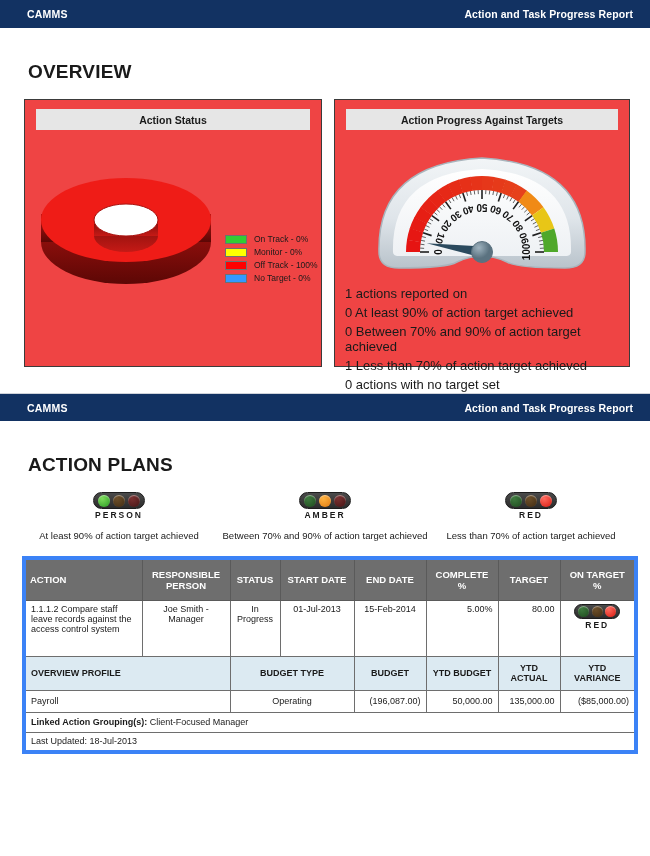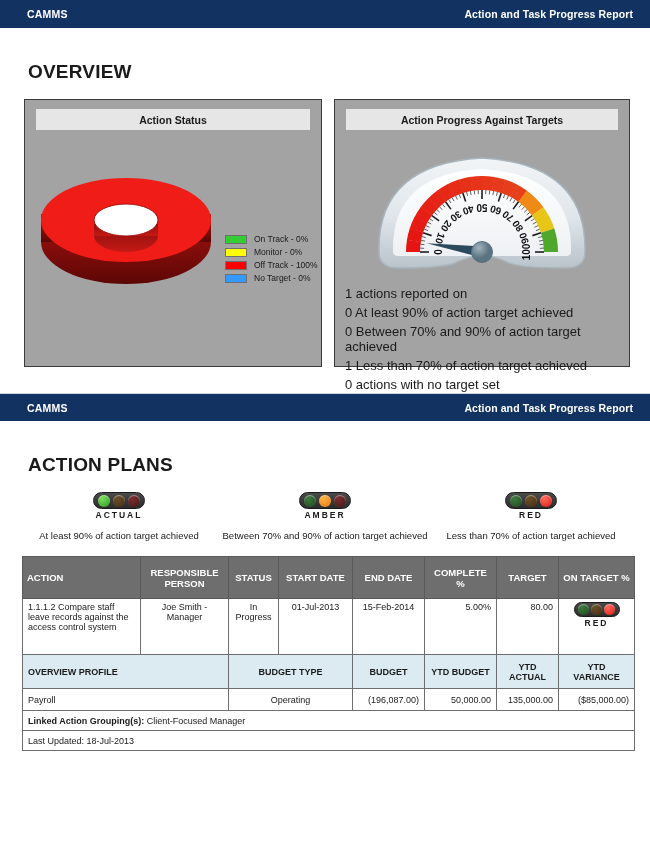--- a/index.html
+++ b/index.html
@@ -47,21 +47,21 @@
   #actionplans-title { margin: 33px 0 0 28px; }
 
   
   .panels {
     display: flex;
     gap: 12px;
     margin: 16px 20px 0 24px;
   }
   .panel {
     border: 1px solid #3b3b3b;
-    background: #a3a3a3;
+    background: #ef4444;
     position: relative;
   }
   .panel.left  { width: 302px; height: 268px; }
   .panel.right { width: 300px; height: 268px; }
   .panel-head {
     background: #e6e6e6;
     margin: 9px 11px 0 11px;
     height: 21px;
     display: flex;
     align-items: center;
@@ -167,21 +167,21 @@
   .hier-1 { font-size: 13px; font-weight: bold; margin-top: 16px; }
   .hier-2 { font-size: 11px; font-weight: bold; margin-top: 12px; }
   .hier-3 { font-size: 11px; font-weight: bold; margin-top: 12px; }
 
   
   .table-wrap { margin: 14px 16px 0 22px; }
   table.report {
     width: 612px;
     border-collapse: collapse;
     table-layout: fixed;
-    border: 1px solid #3b82f6;
+    border: 4px solid #3b82f6;
   }
   table.report td, table.report th {
     border: 1px solid #6e6e6e;
     font-size: 9px;
     color: #1a1a1a;
     padding: 3px 5px;
     vertical-align: top;
   }
   thead.main-head th {
     background: #6e6e6e;
@@ -417,21 +417,21 @@
 
   <div class="section-title" id="actionplans-title">ACTION PLANS</div>
 
   <div class="tl-legend">
     <div class="tl-col">
       <div class="traffic">
         <span class="bulb g-on"></span>
         <span class="bulb a-off"></span>
         <span class="bulb r-off"></span>
       </div>
-      <div class="tl-word">ACTUAL</div>
+      <div class="tl-word">PERSON</div>
       <div class="tl-caption">At least 90% of action target achieved</div>
     </div>
     <div class="tl-col">
       <div class="traffic">
         <span class="bulb g-off"></span>
         <span class="bulb a-on"></span>
         <span class="bulb r-off"></span>
       </div>
       <div class="tl-word">AMBER</div>
       <div class="tl-caption">Between 70% and 90% of action target achieved</div>

